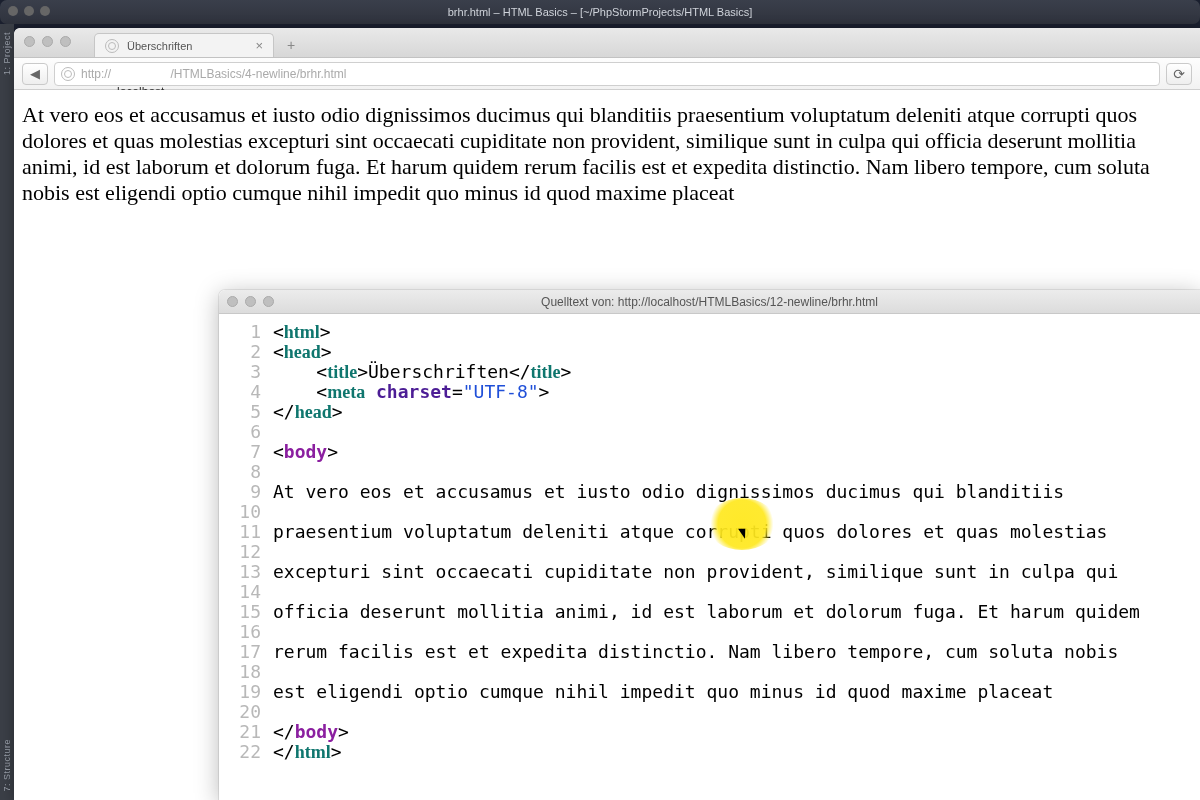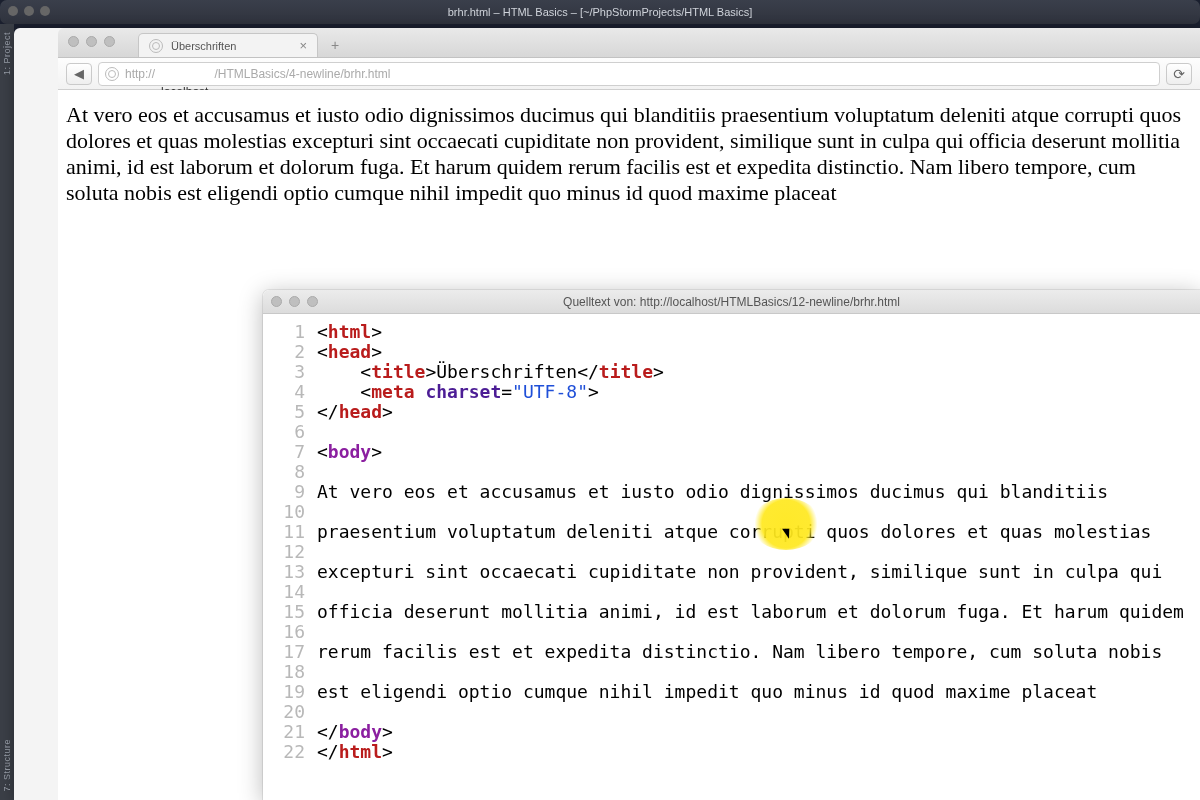--- a/index.html
+++ b/index.html
@@ -28,21 +28,20 @@
 
   
   .browser {
     position: absolute;
     left: 14px; top: 28px; right: 0; bottom: 0;
     background: #f4f4f4;
     border-top-left-radius: 6px;
     box-shadow: 0 2px 14px rgba(0,0,0,0.35);
     display: flex; flex-direction: column;
     overflow: hidden;
-    padding-left: 44px;
   }
 
   .browser-titlebar {
     height: 30px; background: linear-gradient(#e9e9e9, #d7d7d7);
     border-bottom: 1px solid #c2c2c2;
     display: flex; align-items: flex-end;
     border-top-left-radius: 6px;
     position: relative;
   }
   .traffic-lights { position: absolute; left: 10px; top: 8px; display: flex; gap: 7px; }
@@ -117,21 +116,21 @@
     font-size: 18px; line-height: 20px;
     padding: 8px 0 8px 0;
   }
   .code-line { display: flex; white-space: pre; }
   .gutter {
     width: 54px; text-align: right; color: #b8b8b8; padding-right: 12px; flex: none;
     user-select: none;
   }
   .code { flex: 1; color: #000; }
   .tag-angle { color: #000; }
-  .tag-name { color: #b91c1c; font-weight: bold; }
+  .tag-name { color: #0f766e; font-weight: bold; font-family: Liberation Serif, serif; }
   .tag-name-body { color: #8b1fa0; font-weight: bold; }
   .attr-name { color: #4c1d95; font-weight: bold; }
   .attr-val { color: #1f4fd8; }
   .plain { color: #000; }
 
   
   .highlight-spot {
     position: absolute;
     width: 70px; height: 52px; border-radius: 50%;
     background: radial-gradient(circle, rgba(255,232,30,0.95) 0%, rgba(255,232,30,0.92) 55%, rgba(255,232,30,0) 72%);

